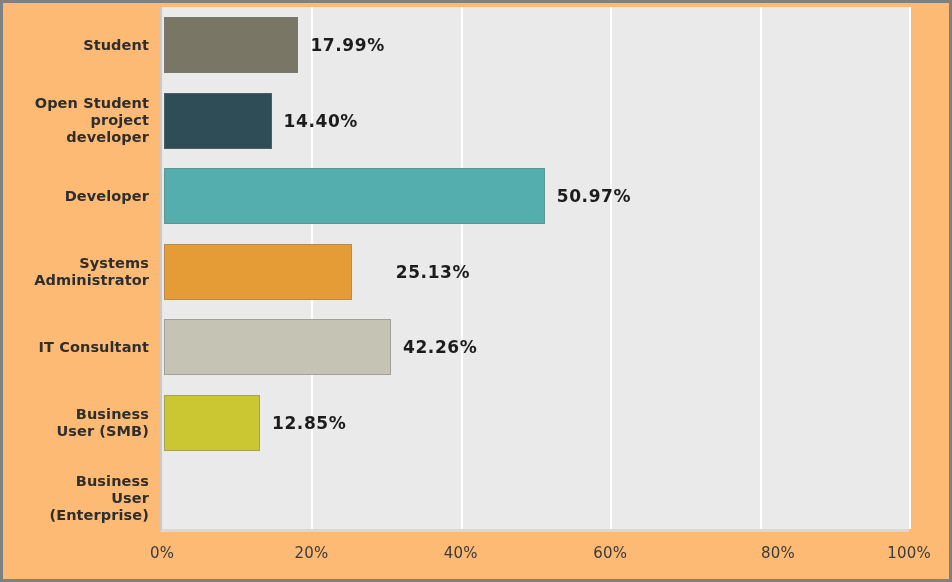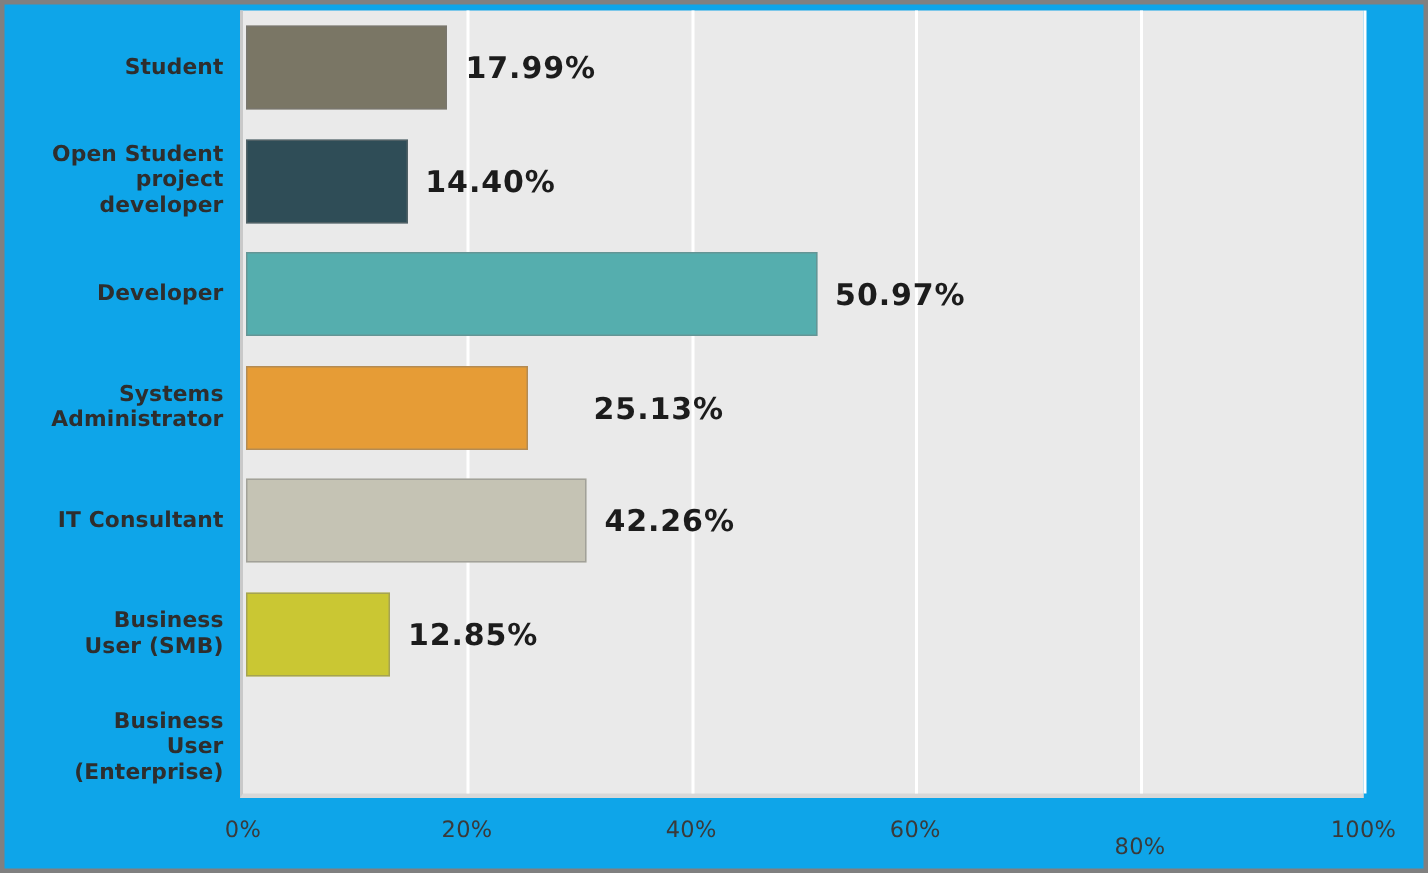--- a/index.html
+++ b/index.html
@@ -10,21 +10,21 @@
   }
   body {
     font-family: "DejaVu Sans", sans-serif;
   }
 
   #chart-frame {
     position: relative;
     width: 952px;
     height: 582px;
     box-sizing: border-box;
-    background: #0ea5e9;
+    background: #fdba74;
     border: 3px solid #808080;
     overflow: hidden;
   }
 
   
   #category-axis {
     position: absolute;
     left: 0px;
     top: 0px;
     width: 152px;
@@ -80,21 +80,21 @@
     top: 0;
     height: 100%;
     box-sizing: border-box;
     border: 1px solid rgba(120,120,120,0.45);
   }
   .bar-value {
     position: absolute;
     top: 50%;
     transform: translateY(-50%);
     white-space: nowrap;
-    font-size: 20px;
+    font-size: 17px;
     font-weight: bold;
     color: #1c1c1c;
     letter-spacing: 0.6px;
   }
 
   
   #value-axis {
     position: absolute;
     left: 157px;
     top: 531px;
@@ -180,17 +180,17 @@
           <div class="bar-value" style="left: 107.99px;">12.85%</div>
         </div>
       </div>
   </div>
 
   <div id="value-axis">
       <div class="value-tick" style="left: 2px;">0%</div>
       <div class="value-tick" style="left: 151.4px;">20%</div>
       <div class="value-tick" style="left: 300.8px;">40%</div>
       <div class="value-tick" style="left: 450.2px;">60%</div>
-      <div class="value-tick" style="left: 600px; margin-top: 11px;">80%</div>
+      <div class="value-tick" style="left: 618px;">80%</div>
       <div class="value-tick" style="left: 749px;">100%</div>
     </div>
 
 </div>
 
 </body></html>

